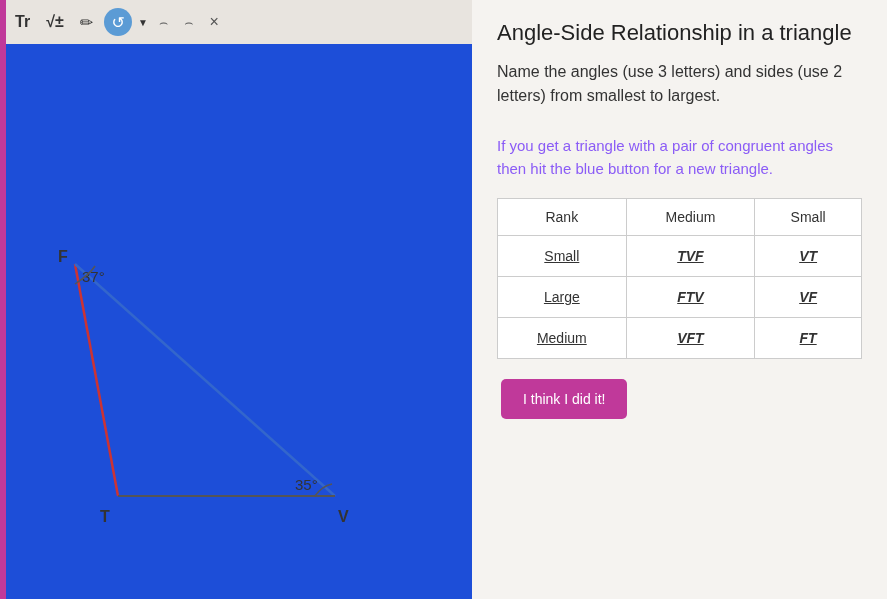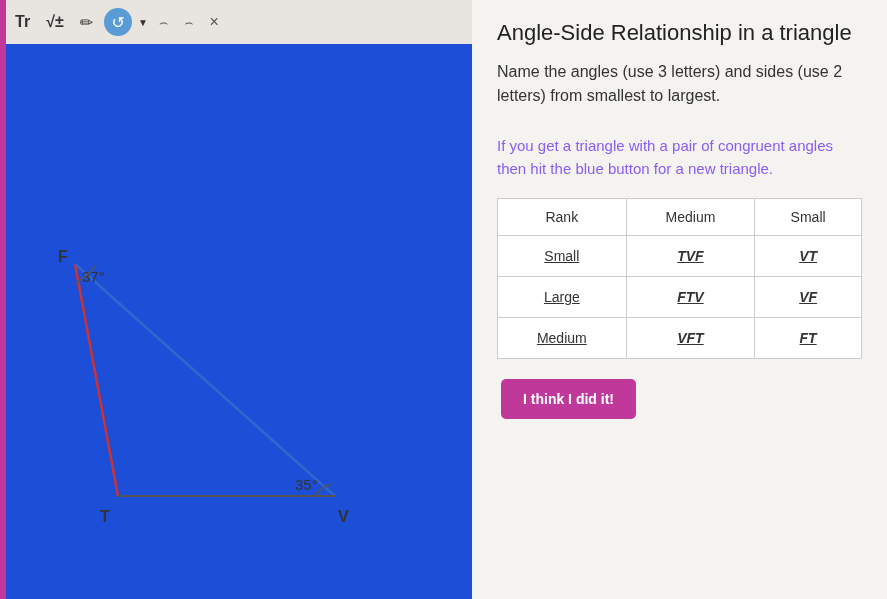--- a/index.html
+++ b/index.html
@@ -166,21 +166,21 @@
       padding-left: 4px;
     }
 
     .think-btn {
       background: #c0399a;
       color: white;
       border: none;
       border-radius: 5px;
       padding: 12px 22px;
       font-size: 14px;
-      font-weight: bold;
+      font-weight: normal;
       cursor: pointer;
     }
 
     
     .left-accent {
       position: absolute;
       left: 0;
       top: 0;
       width: 6px;
       height: 100%;

